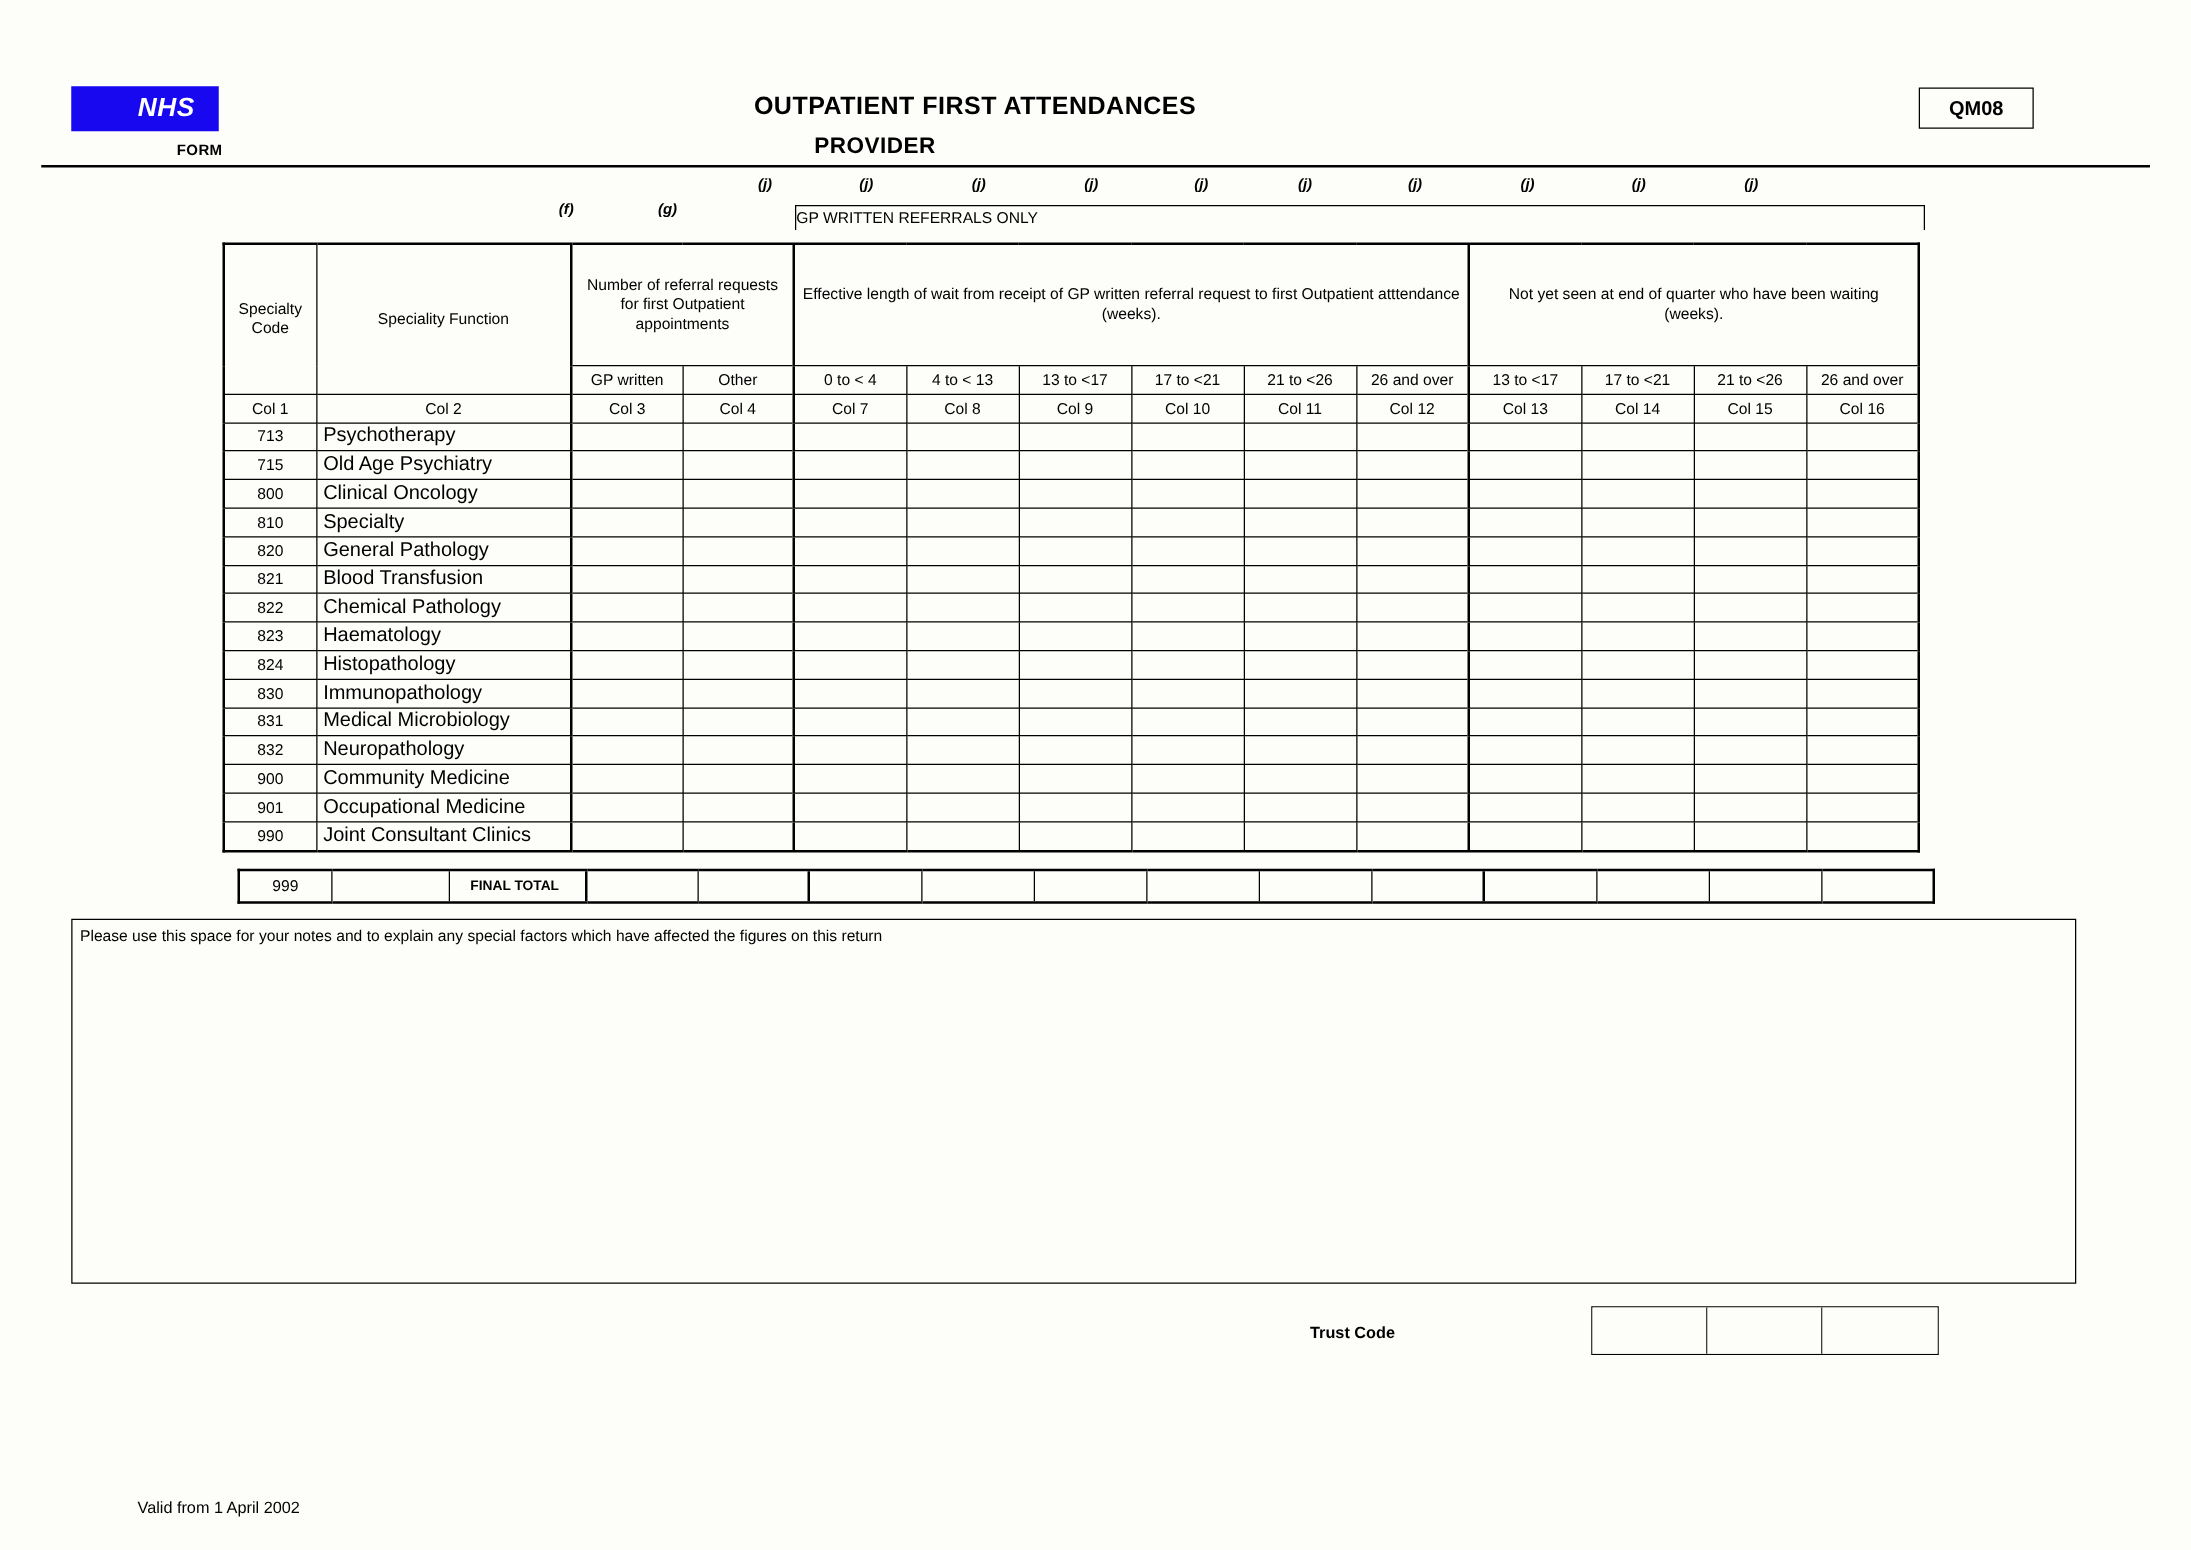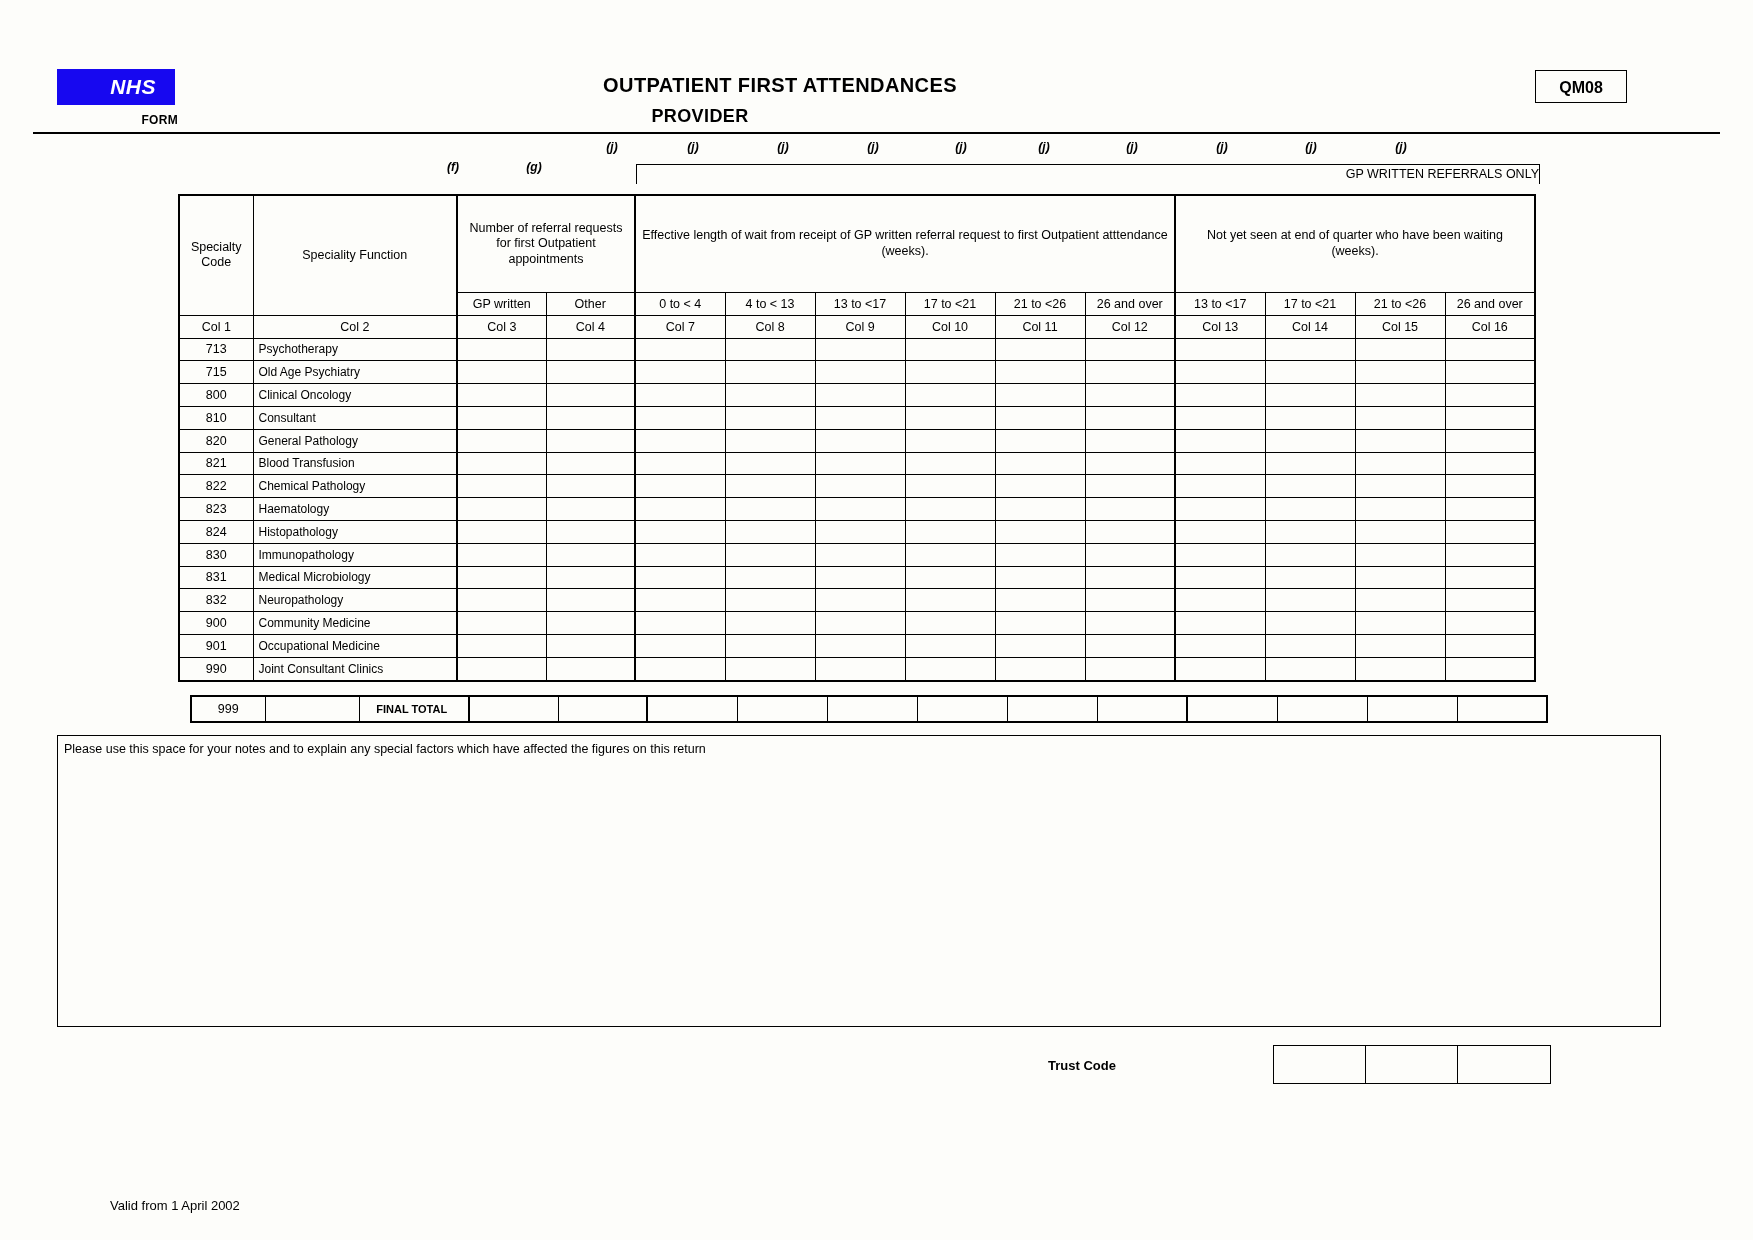--- a/index.html
+++ b/index.html
@@ -96,21 +96,21 @@
 
   
   #gp-banner {
     position: absolute;
     left: 636px; top: 164px;
     width: 904px; height: 20px;
     border: 1.6px solid #000;
     border-bottom: none;
     box-sizing: border-box;
     font-size: 12.5px;
-    text-align: right;
+    text-align: left;
     line-height: 19px;
   }
 
   
   #main-table {
     position: absolute;
     left: 178px; top: 194px;
     border-collapse: collapse;
     table-layout: fixed;
     font-size: 12.5px;
@@ -132,21 +132,21 @@
     font-size: 12.5px;
     line-height: 1.25;
     padding: 4px 6px !important;
   }
   .sub-head { font-size: 12.5px; height: 20px; }
   .col-label { font-size: 12.5px; height: 20px; }
   .code-cell { font-size: 12.5px; }
   .name-cell {
     text-align: left !important;
     padding-left: 5px !important;
-    font-size: 12px;
+    font-size: 16px;
     margin-top: 41px;
   }
   .entry-cell { background: #fdfdfa; }
 
   
   #total-table {
     position: absolute;
     left: 178px; top: 695px;
     border-collapse: collapse;
     table-layout: fixed;
@@ -345,21 +345,21 @@
         <td class="entry-cell"></td>
         <td class="entry-cell"></td>
         <td class="entry-cell"></td>
         <td class="entry-cell thick-l"></td>
         <td class="entry-cell"></td>
         <td class="entry-cell"></td>
         <td class="entry-cell thick-r"></td>
       </tr>
       <tr>
         <td class="code-cell thick-l">810</td>
-        <td class="name-cell">Consultant</td>
+        <td class="name-cell">Specialty</td>
         <td class="entry-cell thick-l"></td>
         <td class="entry-cell"></td>
         <td class="entry-cell thick-l"></td>
         <td class="entry-cell"></td>
         <td class="entry-cell"></td>
         <td class="entry-cell"></td>
         <td class="entry-cell"></td>
         <td class="entry-cell"></td>
         <td class="entry-cell thick-l"></td>
         <td class="entry-cell"></td>

